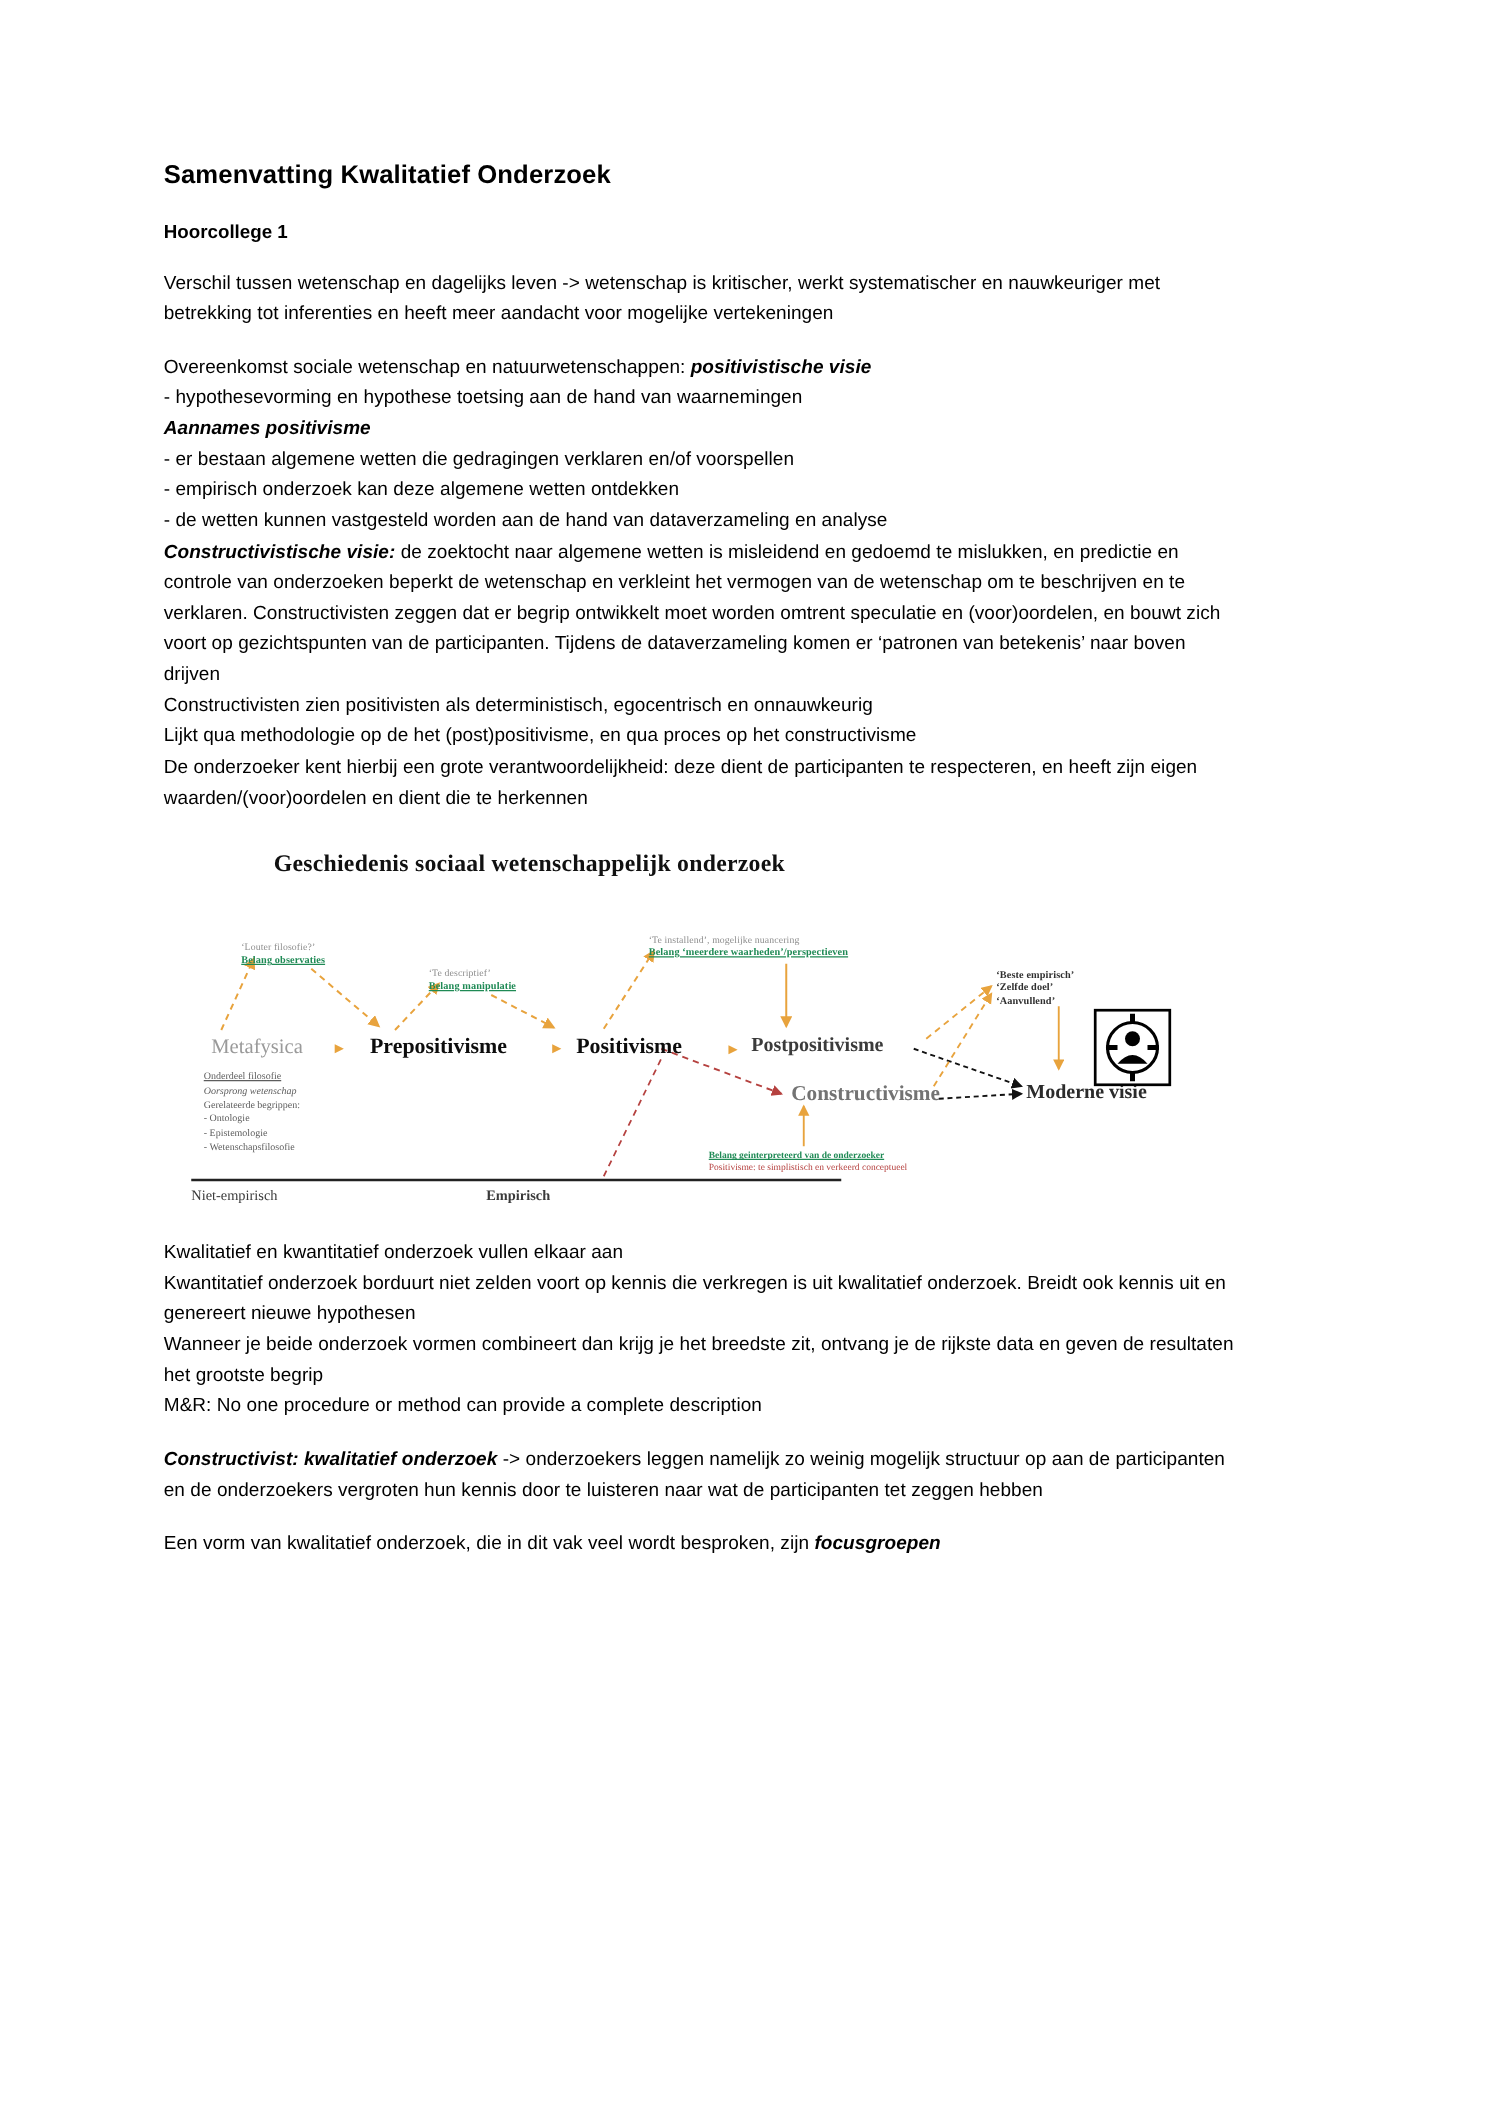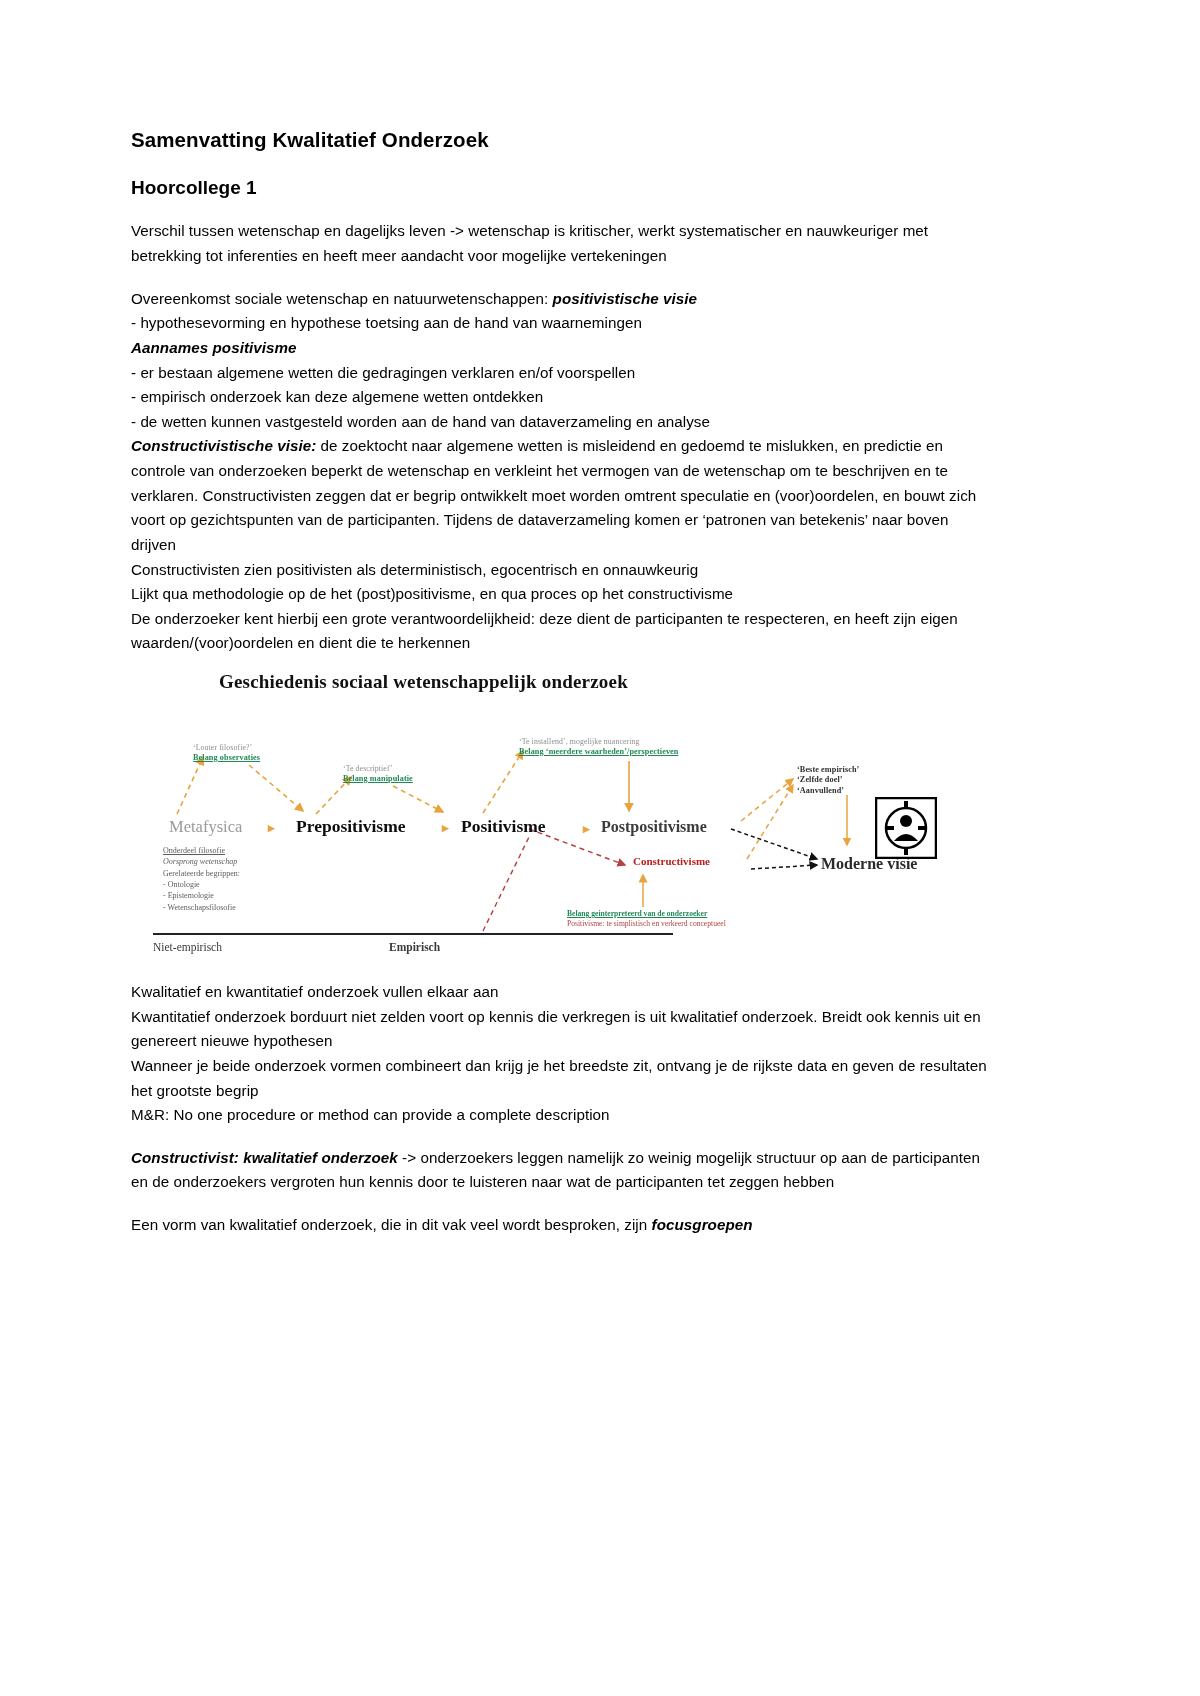--- a/index.html
+++ b/index.html
@@ -11,51 +11,51 @@
     color:#000;
   }
   .page { position:relative; width:1112px; height:1696px; padding:0; }
   .content { position:absolute; left:131px; top:128px; width:858px; }
 
   h1.doc-title {
     font-size:20.5px; font-weight:bold; margin:0 0 24px 0;
     letter-spacing:.1px; line-height:1.2;
   }
   h2.section {
-    font-size:19px; font-weight:bold; margin:0 0 20px 0; line-height:1.2;
+    font-size:15px; font-weight:bold; margin:0 0 20px 0; line-height:1.2;
   }
   p.para {
     font-size:15.2px; line-height:1.62; margin:0 0 18px 0;
     text-align:left; letter-spacing:.05px;
   }
   p.tight { margin:0; }
   .bi { font-weight:bold; font-style:italic; }
 
   
-  .figure { margin:13px 0 6px 0; position:relative; }
+  .figure { margin:28px 0 6px 0; position:relative; }
   .fig-inner {
     position:relative; width:858px; height:305px;
     margin-left:0;
   }
   .fig-title {
     position:absolute; left:88px; top:2px;
     font-family:"Liberation Serif", serif;
     font-weight:bold; font-size:19px; color:#111;
     letter-spacing:.2px;
   }
   .dg { position:absolute; left:0; top:0; width:858px; height:305px; }
   .node {
     position:absolute; font-family:"Liberation Serif", serif;
     font-weight:bold; white-space:nowrap;
   }
   .node.metafysica { color:#9a9a9a; font-weight:normal; font-size:16.5px; left:38px; top:148px; }
   .node.prepos    { color:#0d0d0d; font-size:17.5px; left:165px; top:147px; }
   .node.pos       { color:#0d0d0d; font-size:17.5px; left:330px; top:147px; }
   .node.postpos   { color:#3b3b3b; font-size:16px;  left:470px; top:149px; }
-  .node.constr    { color:#b91c1c; font-size:11px; left:502px; top:186px; }
+  .node.constr    { color:#737373; font-size:17px; left:502px; top:186px; }
   .node.modern    { color:#2b2b2b; font-size:16px;  left:690px; top:186px; }
 
   .arrow-small {
     position:absolute; color:#e8a33d; font-size:13px; font-weight:bold;
   }
 
   .anno {
     position:absolute; white-space:nowrap; line-height:1.25;
     font-family:"Liberation Serif", serif;
   }

